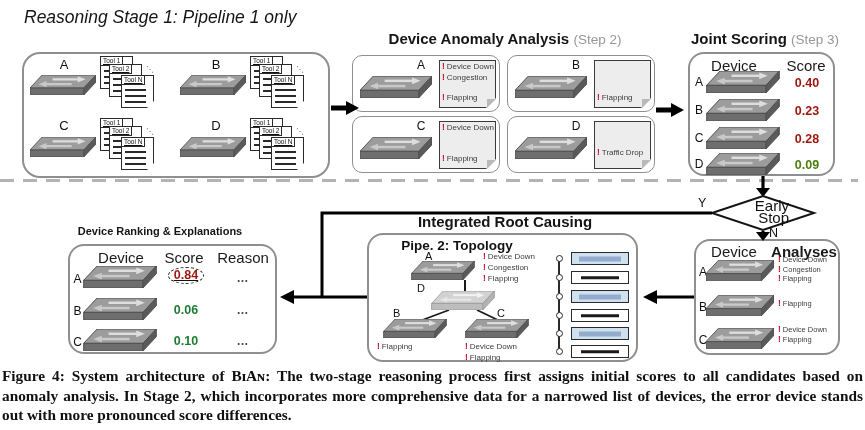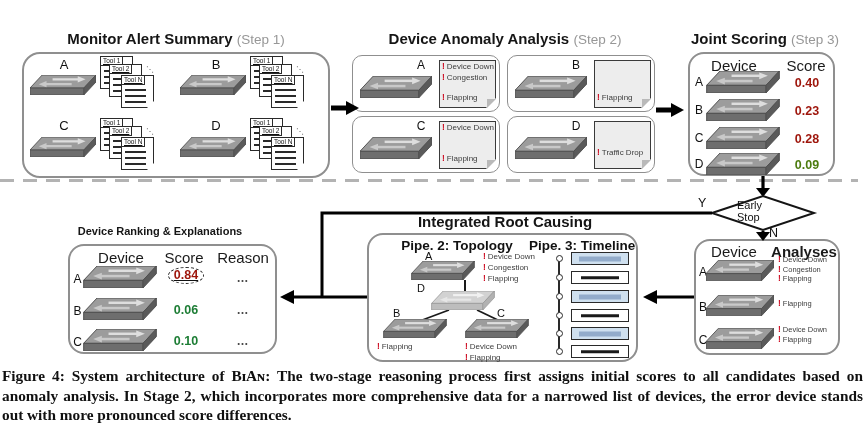--- a/index.html
+++ b/index.html
@@ -45,21 +45,21 @@
   .tl-bar{position:absolute;width:58px;height:13px;border:1.6px solid #2a2a2a;box-sizing:border-box;}
   .tl-bar.filled{background:#cfe0ef;}
   .tl-bar.empty{background:#fff;}
   .tl-bar b{position:absolute;left:50%;top:50%;transform:translate(-50%,-50%);display:block;}
   .tl-bar.filled b{width:42px;height:5px;background:#93accb;}
   .tl-bar.empty b{width:38px;height:3.5px;background:#1a1a1a;}
   .node-label{position:absolute;font-size:11px;color:#111;}
   .topo-list{position:absolute;}
   .small-note{position:absolute;font-style:italic;font-size:11px;color:#555;white-space:nowrap;}
   .pipe-title{position:absolute;font-weight:bold;font-size:13.5px;text-align:center;white-space:nowrap;}
-  .es-text{position:absolute;text-align:left;font-size:11px;line-height:11.5px;color:#111;}
+  .es-text{position:absolute;text-align:right;font-size:15px;line-height:11.5px;color:#111;}
   .yn{position:absolute;font-size:12.5px;color:#111;}
   .caption{position:absolute;left:2px;top:366px;width:861px;text-align:justify;
            font-family:"Liberation Serif",serif;font-weight:bold;font-size:15.3px;line-height:19.5px;color:#101010;}
   .dash-divider{position:absolute;left:0;top:179px;width:858px;height:3px;
                 background:repeating-linear-gradient(90deg,#b3b3b3 0 14px,transparent 14px 23px);}
 </style>
 </head>
 <body>
 
 <svg width="0" height="0" style="position:absolute" aria-hidden="true">
@@ -80,25 +80,22 @@
       <path d="M26,5 L56,5" stroke="#f1f1f1" stroke-width="2.6"></path>
       <polygon points="55,1.5 64,5 55,8.5" fill="#f1f1f1"></polygon>
       <path d="M18,10.5 L48,10.5" stroke="#e6e6e6" stroke-width="2.6"></path>
       <polygon points="19,7 10,10.5 19,14" fill="#e6e6e6"></polygon>
     </g>
   </defs>
 </svg>
 
 <div class="canvas">
 
-
-  <div class="heading" style="left:36px;top:30px;width:280px;">
-    <span>Monitor Alert Summary</span>
-    <span class="step">(Step 1)</span>
-  </div>
+  <div class="abs stage-title" style="left:24px;top:7px;">Reasoning Stage 1: Pipeline 1 only</div>
+
   <div class="box" style="left:22px;top:52px;width:308px;height:126px;border-radius:18px;">
 
     <div class="letter" style="left:30px;top:3px;width:20px;">A</div>
     <svg class="switch" style="left:6px;top:21px;" width="66" height="20" viewBox="0 0 76 23">
         <use href="#sw"></use>
       </svg>
     <div class="docstack" style="left:76px;top:2px;">
       <div class="tooldoc" style="left:0;top:0;">
           <span class="tl">Tool 1</span>
           <i></i>
@@ -306,21 +303,20 @@
     <svg class="switch" style="left:13px;top:83px;" width="74" height="22" viewBox="0 0 76 23">
         <use href="#sw"></use>
       </svg>
     <div class="score" style="left: 90px; top: 88px; width: 52px; color: rgb(29, 125, 53);">0.10</div>
     <div class="reason" style="left:146px;top:88px;width:54px;">…</div>
   </div>
 
   <div class="heading" style="left:395px;top:213px;width:220px;">Integrated Root Causing</div>
   <div class="box" style="left:367px;top:233px;width:271px;height:129px;">
     <div class="pipe-title" style="left:8px;top:3px;width:160px;">Pipe. 2: Topology</div>
-    <div class="pipe-title" style="left:160px;top:3px;width:104px;">Pipe. 3: Timeline</div>
 
     <svg class="abs" style="left:0;top:0;" width="271" height="129">
       <line x1="96" y1="45" x2="96" y2="58" stroke="#1a1a1a" stroke-width="2"></line>
       <line x1="80" y1="75" x2="48" y2="87" stroke="#1a1a1a" stroke-width="1.8"></line>
       <line x1="108" y1="75" x2="133" y2="87" stroke="#1a1a1a" stroke-width="1.8"></line>
     </svg>
 
     <div class="node-label" style="left:56px;top:15px;">A</div>
     <svg class="switch" style="left:42px;top:26px;" width="64" height="19" viewBox="0 0 76 23">
         <use href="#sw"></use>

